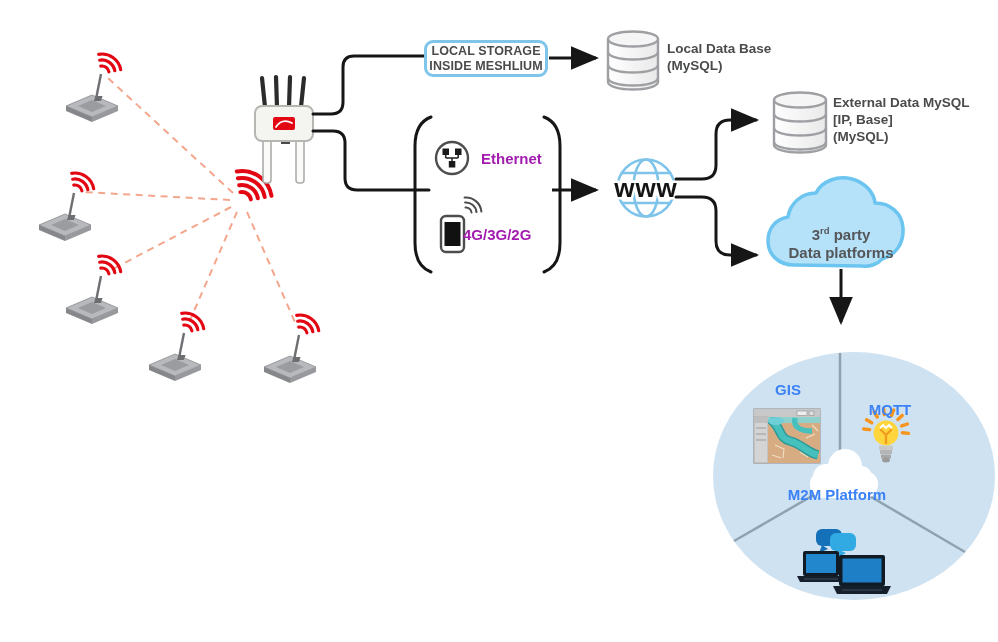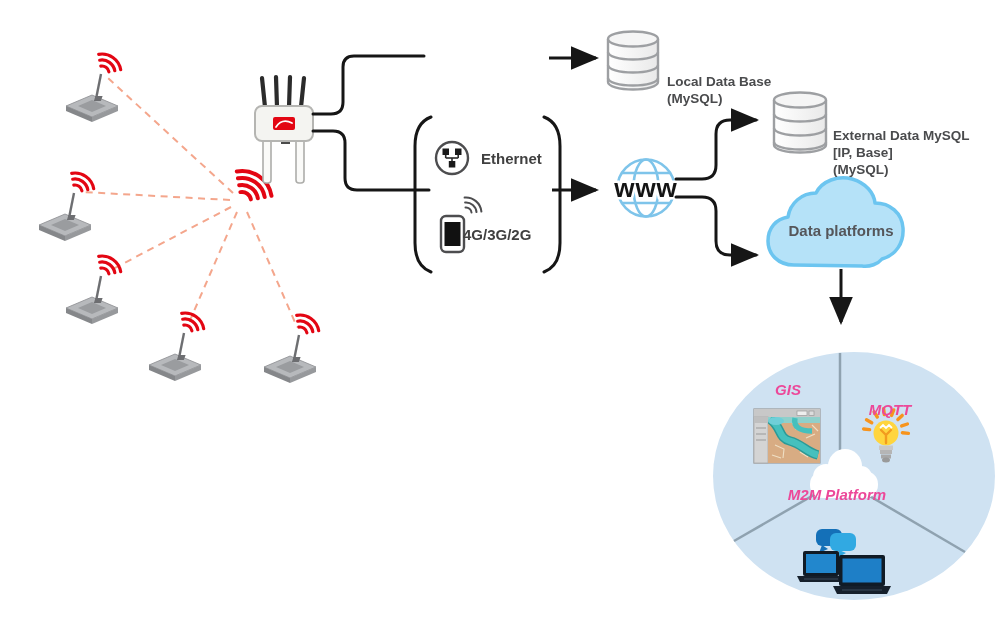--- a/index.html
+++ b/index.html
@@ -5,26 +5,26 @@
   html,body{margin:0;padding:0;background:#ffffff;}
   .stage{position:relative;width:998px;height:642px;background:#ffffff;overflow:hidden;
          font-family:"Liberation Sans",sans-serif;}
   .art{position:absolute;left:0;top:0;}
   .labels{position:absolute;left:0;top:0;width:998px;height:642px;}
   .lbl{position:absolute;color:#4a4b4d;font-weight:700;}
   .storage-box{position:absolute;left:424px;top:40px;width:118px;height:31px;
       border:3px solid #7fc5ea;border-radius:9px;background:#ffffff;
       display:flex;flex-direction:column;align-items:center;justify-content:center;
       font-size:12.5px;line-height:15px;font-weight:700;color:#4a4b4d;letter-spacing:.1px;text-align:center;}
-  .db-label{font-size:13.5px;line-height:17px;font-weight:700;color:#4a4b4d;margin-top:33px;}
-  .conn-label{font-size:15px;font-weight:600;color:#404040;}
+  .db-label{font-size:13.5px;line-height:17px;font-weight:700;color:#4a4b4d;}
+  .conn-label{font-size:15px;font-weight:600;color:#a21caf;}
   .cloud-label{position:absolute;left:770px;top:222px;width:142px;text-align:center;
       font-size:15px;line-height:18px;font-weight:600;color:#55565a;}
   .cloud-label sup{font-size:9.5px;}
-  .circle-label{font-size:15px;font-weight:700;color:#ec4899;text-align:center;font-style:italic;}
+  .circle-label{font-size:15px;font-weight:700;color:#3b82f6;text-align:center;}
 </style>
 </head>
 <body>
 
 <div class="stage">
 
 <svg class="art" width="998" height="642" viewBox="0 0 998 642">
   <defs>
     <marker id="arr" markerWidth="11" markerHeight="10" refX="8.5" refY="4" orient="auto">
       <path d="M0,0 L9.5,4 L0,8 z" fill="#161616"></path>
@@ -248,36 +248,43 @@
       <line x1="804" y1="579" x2="838" y2="579" stroke="#3a4a5a" stroke-width="1"></line>
       <rect x="839" y="555" width="46" height="31" rx="2" fill="#101b26"></rect>
       <rect x="842.5" y="558.5" width="39" height="24" fill="#1e7fc7"></rect>
       <path d="M833,586 L891,586 L887,594 L837,594 z" fill="#16202c"></path>
       <line x1="842" y1="590" x2="882" y2="590" stroke="#3a4a5a" stroke-width="1.2"></line>
     </g>
   </g>
 </svg>
 
 <div class="labels">
+  <div class="storage-box">
+    <span>LOCAL STORAGE</span>
+    <span>INSIDE MESHLIUM</span>
+  </div>
 
   <div class="lbl db-label" style="left:667px;top:40px;">
     <div>Local Data Base</div>
     <div>(MySQL)</div>
   </div>
 
   <div class="lbl db-label" style="left:833px;top:94px;">
     <div>External Data MySQL</div>
     <div>[IP, Base]</div>
     <div>(MySQL)</div>
   </div>
 
   <div class="lbl conn-label" style="left:481px;top:150px;">Ethernet</div>
   <div class="lbl conn-label" style="left:463px;top:226px;">4G/3G/2G</div>
 
   <div class="cloud-label">
+    <div>
+      <span>3</span><sup>rd</sup><span> party</span>
+    </div>
     <div>Data platforms</div>
   </div>
 
   <div class="lbl circle-label" style="left:758px;top:381px;width:60px;">GIS</div>
   <div class="lbl circle-label" style="left:860px;top:401px;width:60px;">MQTT</div>
   <div class="lbl circle-label" style="left:777px;top:486px;width:120px;">M2M Platform</div>
 </div>
 
 </div>
 

